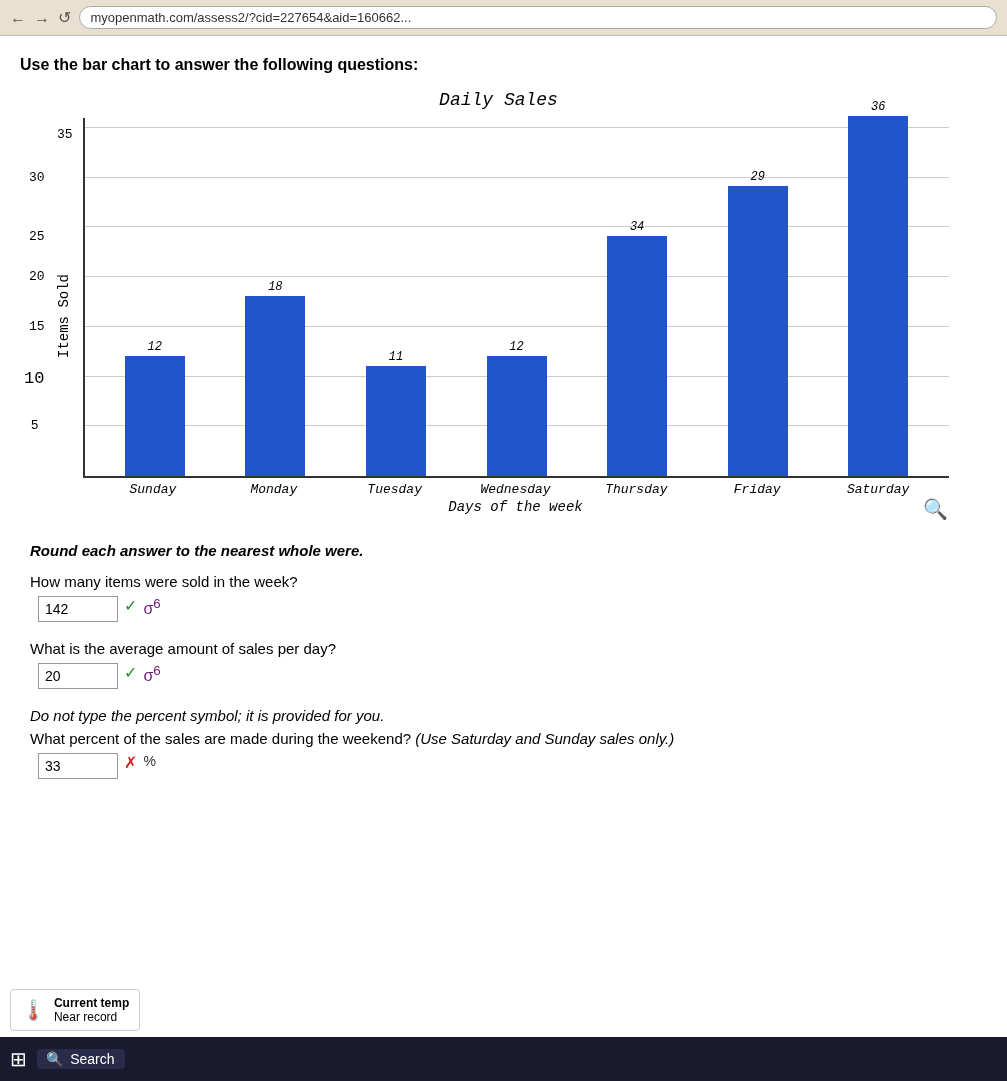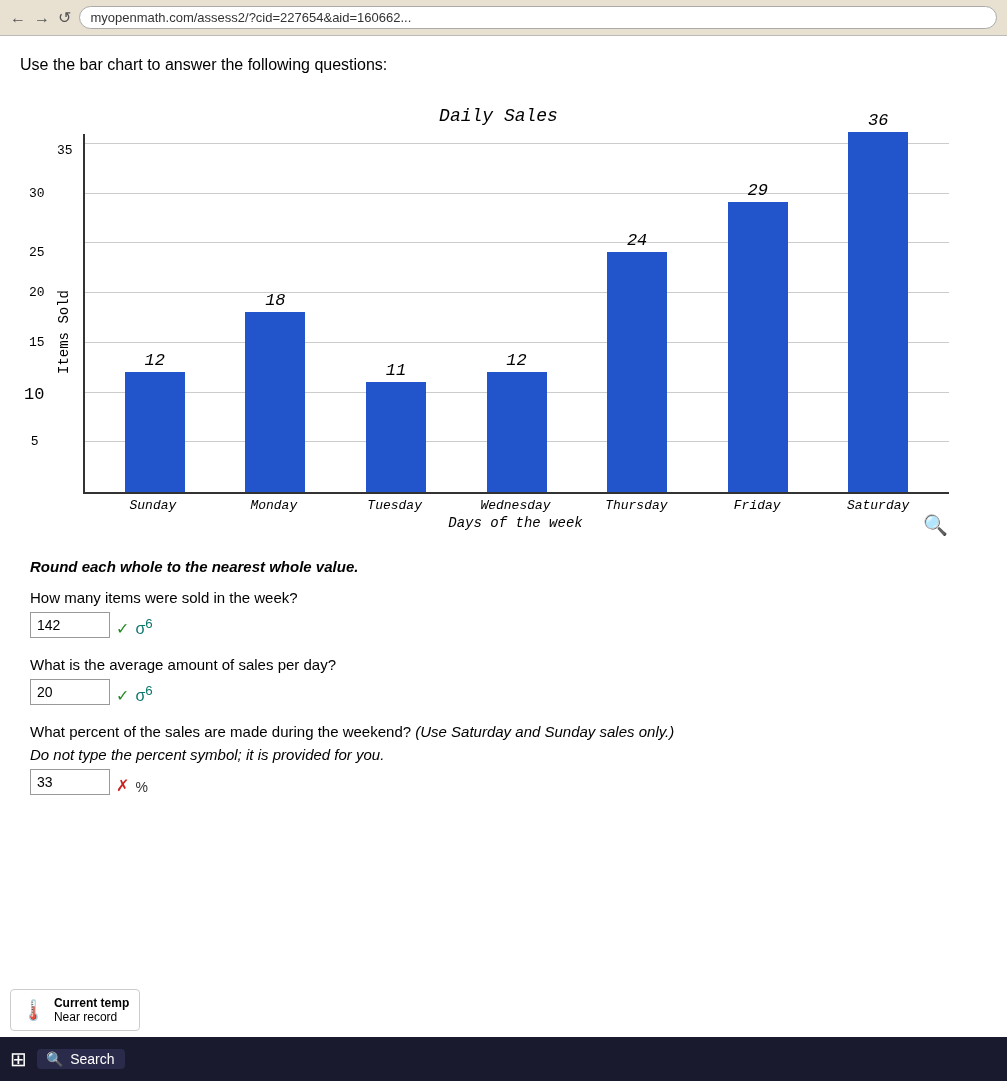--- a/index.html
+++ b/index.html
@@ -35,22 +35,22 @@
       color: #333;
     }
     .page-content {
       background: white;
       margin: 0;
       padding: 20px 30px 30px 20px;
       min-height: 1020px;
     }
     .instruction {
       font-size: 16px;
-      font-weight: normal;
-      margin-bottom: 32px;
+      font-weight: bold;
+      margin-bottom: 16px;
     }
     .chart-container {
       position: relative;
       width: 900px;
       margin: 0 auto 10px auto;
       font-family: Liberation Mono, monospace;
     }
     .chart-title {
       text-align: center;
       font-style: italic;
@@ -113,21 +113,21 @@
       padding: 0 10px;
       height: 100%;
     }
     .bar-group {
       display: flex;
       flex-direction: column;
       align-items: center;
       flex: 1;
     }
     .bar-value {
-      font-size: 17px;
+      font-size: 12px;
       font-style: italic;
       margin-bottom: 2px;
     }
     .bar {
       background: #2255cc;
       width: 60px;
     }
     .x-axis-labels {
       display: flex;
       justify-content: space-around;
@@ -158,37 +158,38 @@
     }
     .question-block {
       margin-bottom: 18px;
     }
     .question-text {
       font-size: 15px;
       margin-bottom: 6px;
     }
     .answer-row {
       display: flex;
-      align-items: flex-end;
+      align-items: flex-start;
       gap: 6px;
+      margin-left: 8px;
     }
     .answer-input {
       width: 80px;
       border: 1px solid #999;
       padding: 4px 6px;
       font-size: 14px;
       background: white;
     }
     .check-icon {
       color: #228B22;
       font-size: 16px;
     }
     .sigma-icon {
       font-size: 16px;
-      color: #0f766e;
+      color: #701a75;
     }
     .percent-label {
       font-size: 14px;
       color: #333;
     }
     .wrong-icon {
       color: #cc2222;
       font-size: 16px;
     }
     .question-italic {
@@ -302,21 +303,21 @@
               <span class="bar-value">11</span>
               <div class="bar" style="height: calc(360px * 0.3056);"></div>
             </div>
 
             <div class="bar-group">
               <span class="bar-value">12</span>
               <div class="bar" style="height: calc(360px * 0.3333);"></div>
             </div>
 
             <div class="bar-group">
-              <span class="bar-value">24</span>
+              <span class="bar-value">34</span>
               <div class="bar" style="height: calc(360px * 0.6667);"></div>
             </div>
 
             <div class="bar-group">
               <span class="bar-value">29</span>
               <div class="bar" style="height: calc(360px * 0.8056);"></div>
             </div>
 
             <div class="bar-group">
               <span class="bar-value">36</span>
@@ -336,46 +337,46 @@
         </div>
         <div class="x-axis-title">Days of the week</div>
       </div>
     </div>
     <div style="position:relative; text-align:right; margin-top:-18px; margin-right: 0px;">
       <span style="font-size:20px; color:#555;">🔍</span>
     </div>
   </div>
 
   <div class="questions-section">
-    <div class="round-note">Round each whole to the nearest whole value.</div>
+    <div class="round-note">Round each answer to the nearest whole were.</div>
 
     <div class="question-block">
       <div class="question-text">How many items were sold in the week?</div>
       <div class="answer-row">
         <input class="answer-input" type="text" value="142" style="">
         <span class="check-icon">✓</span>
         <span class="sigma-icon">σ<sup>6</sup></span>
       </div>
     </div>
 
     <div class="question-block">
       <div class="question-text">What is the average amount of sales per day?</div>
       <div class="answer-row">
         <input class="answer-input" type="text" value="20" style="">
         <span class="check-icon">✓</span>
         <span class="sigma-icon">σ<sup>6</sup></span>
       </div>
     </div>
 
     <div class="question-block">
+      <div class="question-text question-italic">
+        <span>Do not type the percent symbol; it</span> <span>is provided for you.</span>
+      </div>
       <div class="question-text">
         <span>What percent of the sales are made during the weekend?</span> <em>(Use Saturday and Sunday sales only.)</em>
-      </div>
-      <div class="question-text question-italic">
-        <span>Do not type the percent symbol; it</span> <span>is provided for you.</span>
       </div>
       <div class="answer-row">
         <input class="answer-input" type="text" value="33" style="">
         <span class="wrong-icon">✗</span>
         <span class="percent-label">%</span>
       </div>
     </div>
   </div>
 
   <div class="current-temp-widget">

